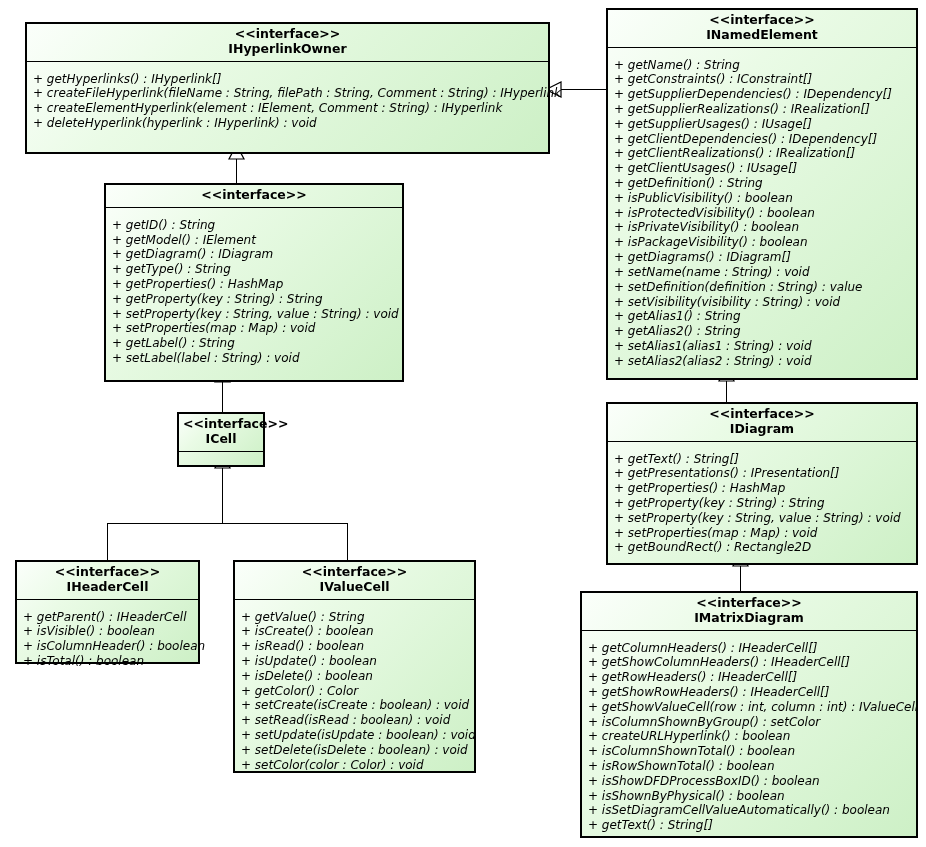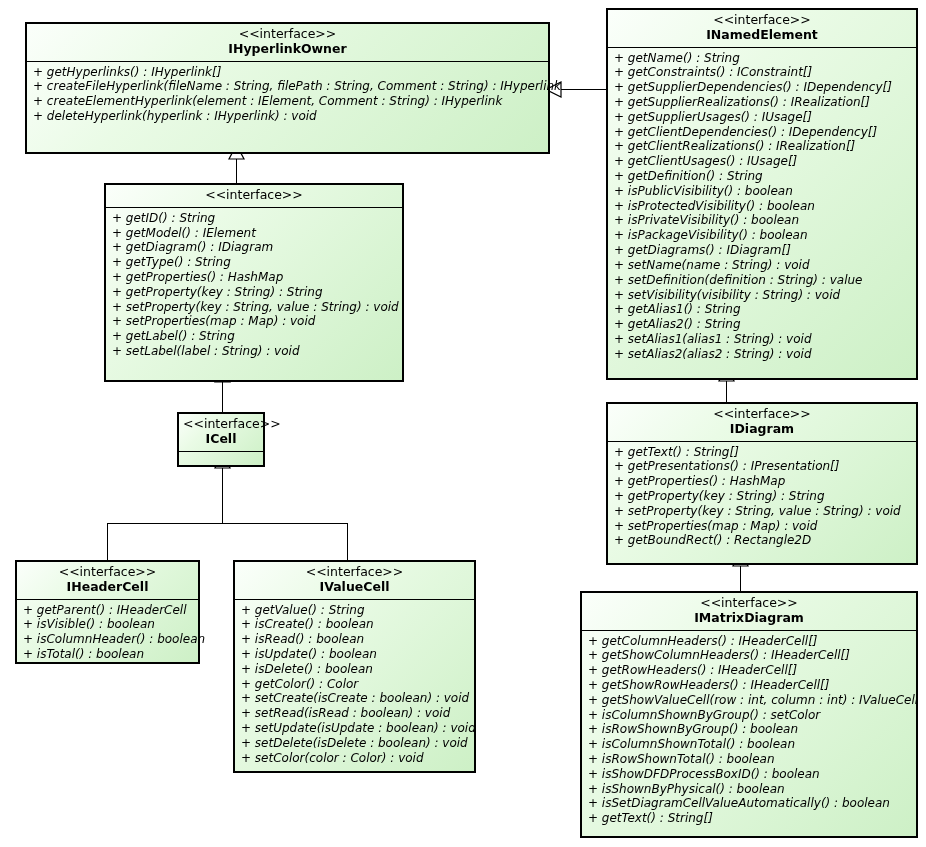--- a/index.html
+++ b/index.html
@@ -30,33 +30,34 @@
   .uml-header {
     box-sizing: border-box;
     border-bottom: 1px solid #000000;
     text-align: center;
     padding: 3px 4px 4px 4px;
     line-height: 1.18;
   }
   .stereotype {
     display: block;
     font-size: 12.5px;
-    font-weight: normal;
+    font-weight: bold;
     color: #000000;
     letter-spacing: 0px;
   }
   .class-name {
     display: block;
     font-size: 12.5px;
     font-weight: bold;
     color: #000000;
   }
   .uml-body {
     box-sizing: border-box;
     padding: 3px 6px 4px 6px;
+    margin-top: 7px;
   }
   .uml-body.empty {
     min-height: 13px;
     padding: 0;
   }
   .member {
     font-size: 12px;
     font-style: italic;
     color: #000000;
     line-height: 1.235;
@@ -250,21 +251,21 @@
       <span class="stereotype">&lt;&lt;interface&gt;&gt;</span>
       <span class="class-name">IMatrixDiagram</span>
     </div>
     <div class="uml-body">
       <div class="member">+ getColumnHeaders() : IHeaderCell[]</div>
       <div class="member">+ getShowColumnHeaders() : IHeaderCell[]</div>
       <div class="member">+ getRowHeaders() : IHeaderCell[]</div>
       <div class="member">+ getShowRowHeaders() : IHeaderCell[]</div>
       <div class="member">+ getShowValueCell(row : int, column : int) : IValueCell</div>
       <div class="member">+ isColumnShownByGroup() : setColor</div>
-      <div class="member">+ isRowShownByGroup() : boolean</div>
+      <div class="member">+ createURLHyperlink() : boolean</div>
       <div class="member">+ isColumnShownTotal() : boolean</div>
       <div class="member">+ isRowShownTotal() : boolean</div>
       <div class="member">+ isShowDFDProcessBoxID() : boolean</div>
       <div class="member">+ isShownByPhysical() : boolean</div>
       <div class="member">+ isSetDiagramCellValueAutomatically() : boolean</div>
       <div class="member">+ getText() : String[]</div>
     </div>
   </div>
 
 </div>

